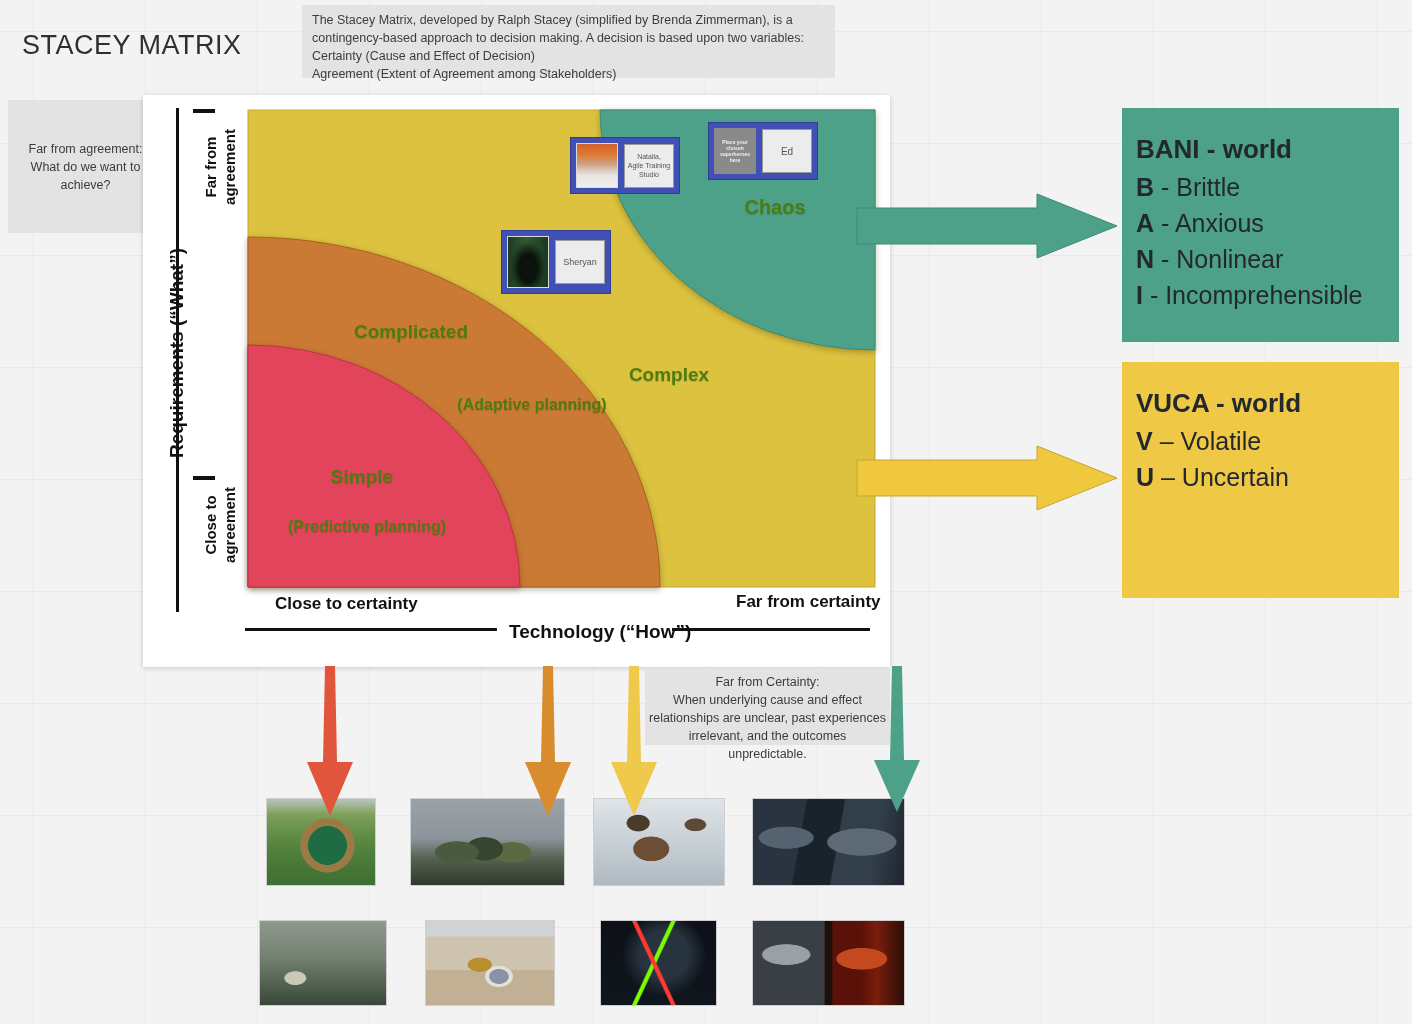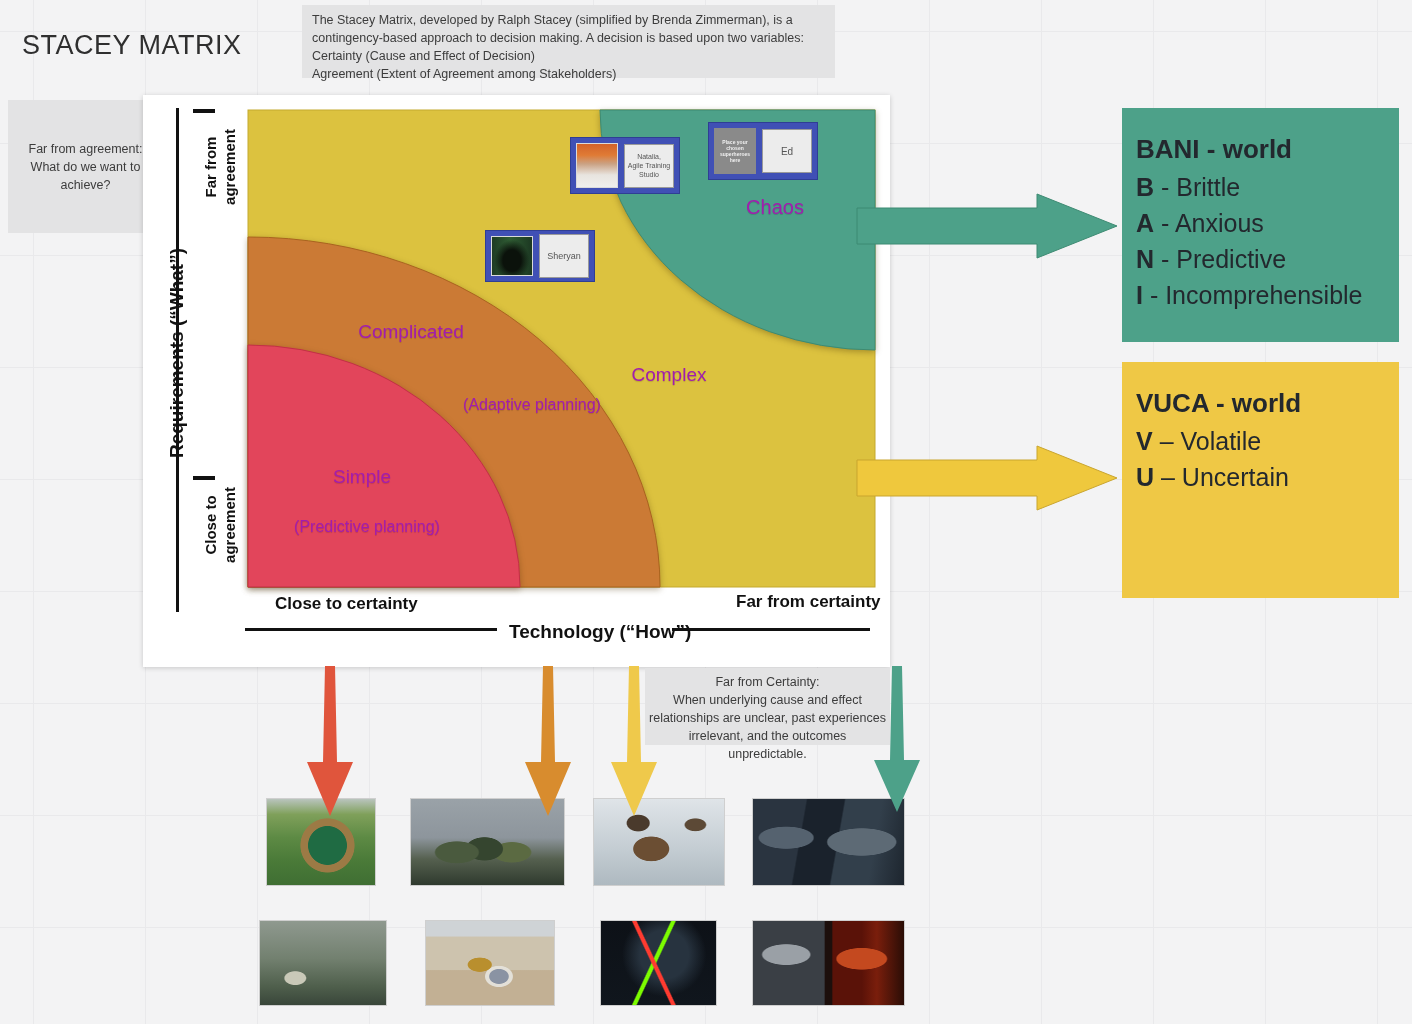--- a/index.html
+++ b/index.html
@@ -19,21 +19,21 @@
 
   .gray-note{background:#e3e3e4;color:#3c3c3c;font-size:12.5px;line-height:18px;}
   .desc-note{left:302px;top:5px;width:533px;height:73px;padding:6px 10px;box-sizing:border-box;z-index:0;}
   .left-note{left:8px;top:100px;width:155px;height:133px;z-index:0;display:flex;align-items:center;justify-content:center;text-align:center;padding:0 14px;box-sizing:border-box;}
   .certainty-note{left:645px;top:668px;width:245px;height:77px;z-index:2;text-align:center;padding:5px 4px;box-sizing:border-box;}
 
   .panel{left:143px;top:95px;width:747px;height:572px;background:#ffffff;z-index:1;box-shadow:0 1px 5px rgba(0,0,0,.18);}
   .chart-svg{position:absolute;left:0;top:0;}
   .chart-svg .region{filter:drop-shadow(0 2px 3px rgba(70,45,0,.35));}
 
-  .qlabel{position:absolute;color:#a21caf;font-weight:400;transform:translate(-50%,-50%);white-space:nowrap;text-shadow:0 1px 1px rgba(0,0,0,.15);}
+  .qlabel{position:absolute;color:#4d7c0f;font-weight:700;transform:translate(-50%,-50%);white-space:nowrap;text-shadow:0 1px 1px rgba(0,0,0,.15);}
   .q-main{font-size:19px;}
   .q-sub{font-size:16px;}
 
   .axis-line{background:#111;}
   .vlabel{position:absolute;font-weight:700;color:#111;text-align:center;transform:rotate(-90deg);}
   .hlabel{position:absolute;font-weight:700;color:#111;white-space:nowrap;}
 
   .card{position:absolute;background:#4050b5;border:1px solid #2f3e94;z-index:3;display:flex;align-items:center;padding:5px;box-sizing:border-box;gap:6px;}
   .card .photo{width:42px;height:100%;flex:0 0 42px;border:1px solid #dadada;box-sizing:border-box;}
   .card .name-box{flex:1;height:40px;background:#ececec;border:1px solid #9a9a9a;color:#555;font-size:7px;line-height:9px;display:flex;align-items:center;justify-content:center;text-align:center;padding:1px;}
@@ -114,37 +114,37 @@
     <div class="name-box preline">Natalia,
 Agile Training
 Studio</div>
   </div>
 
   <div class="card" style="left:708px;top:122px;width:110px;height:58px;">
     <div class="placeholder">Place your chosen superheroes here</div>
     <div class="name-box" style="font-size:10px;">Ed</div>
   </div>
 
-  <div class="card" style="left:485px;top:230px;width:110px;height:52px;">
+  <div class="card" style="left:501px;top:230px;width:110px;height:64px;">
     <div class="photo photo-sheryan" title="man-in-sunglasses-matrix"></div>
     <div class="name-box" style="font-size:9px;">Sheryan</div>
   </div>
 
   <svg class="arrow-svg" style="left:855px;top:192px;" width="265" height="68">
     <polygon points="2,16 182,16 182,2 262,34 182,66 182,52 2,52" fill="#4da189" stroke="#3d8a72" stroke-width="1"></polygon>
   </svg>
   <svg class="arrow-svg" style="left:855px;top:444px;" width="265" height="68">
     <polygon points="2,16 182,16 182,2 262,34 182,66 182,52 2,52" fill="#efc83d" stroke="#c9a52e" stroke-width="1"></polygon>
   </svg>
 
   <div class="big-box bani-box">
     <div class="box-title">BANI - world</div>
     <div class="acronym-line"><span class="acronym-letter">B</span> <span>- Brittle</span></div>
     <div class="acronym-line"><span class="acronym-letter">A</span> <span>- Anxious</span></div>
-    <div class="acronym-line"><span class="acronym-letter">N</span> <span>- Predictive</span></div>
+    <div class="acronym-line"><span class="acronym-letter">N</span> <span>- Nonlinear</span></div>
     <div class="acronym-line"><span class="acronym-letter">I</span> <span>- Incomprehensible</span></div>
   </div>
 
   <div class="big-box vuca-box">
     <div class="box-title">VUCA - world</div>
     <div class="acronym-line"><span class="acronym-letter">V</span> <span>– Volatile</span></div>
     <div class="acronym-line"><span class="acronym-letter">U</span> <span>– Uncertain</span></div>
   </div>
 
   <div class="abs gray-note certainty-note preline">Far from Certainty:

